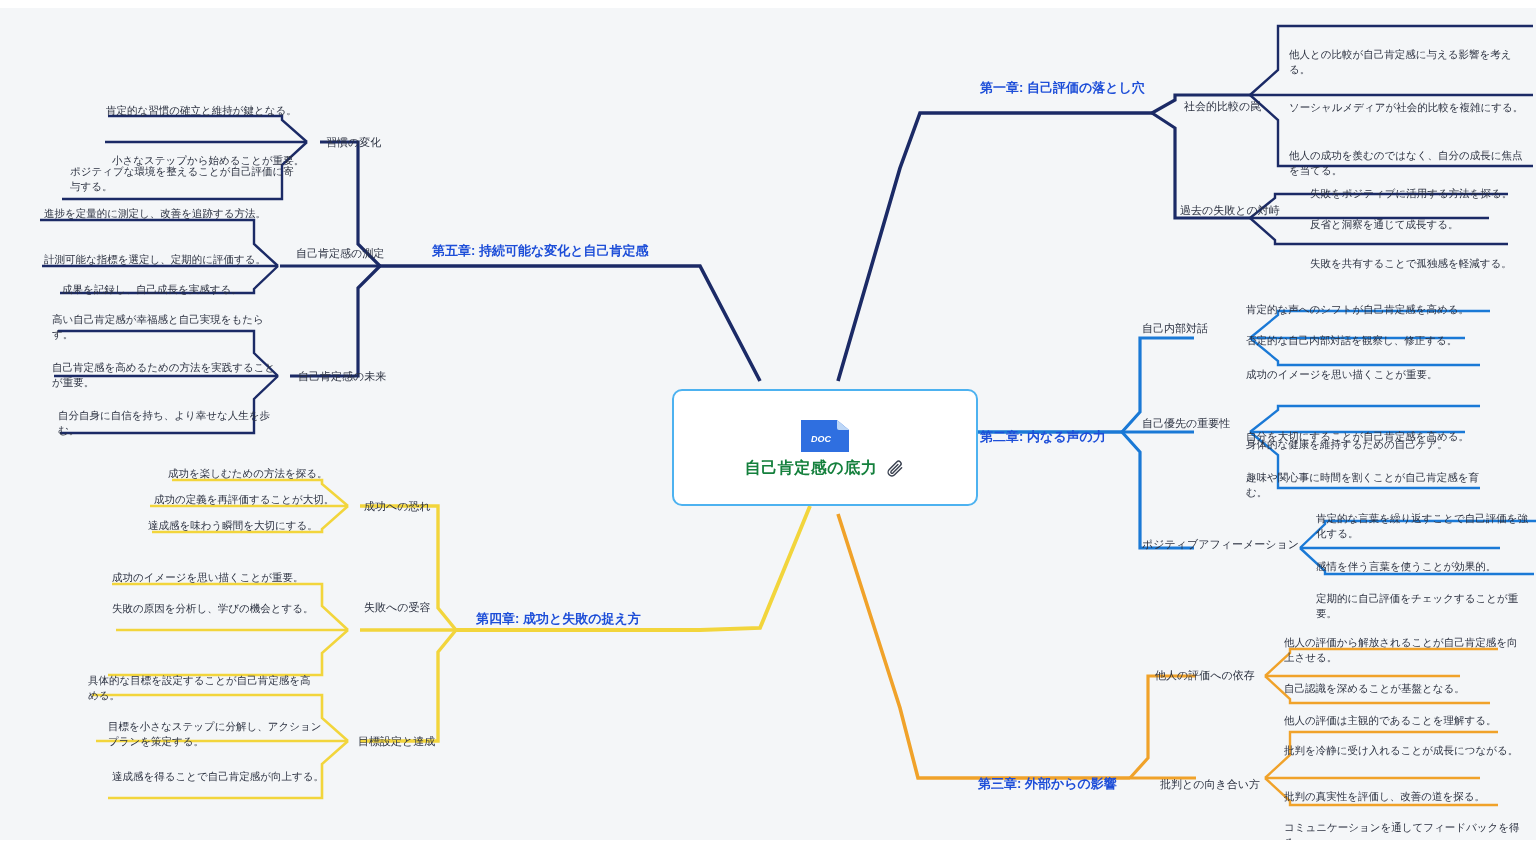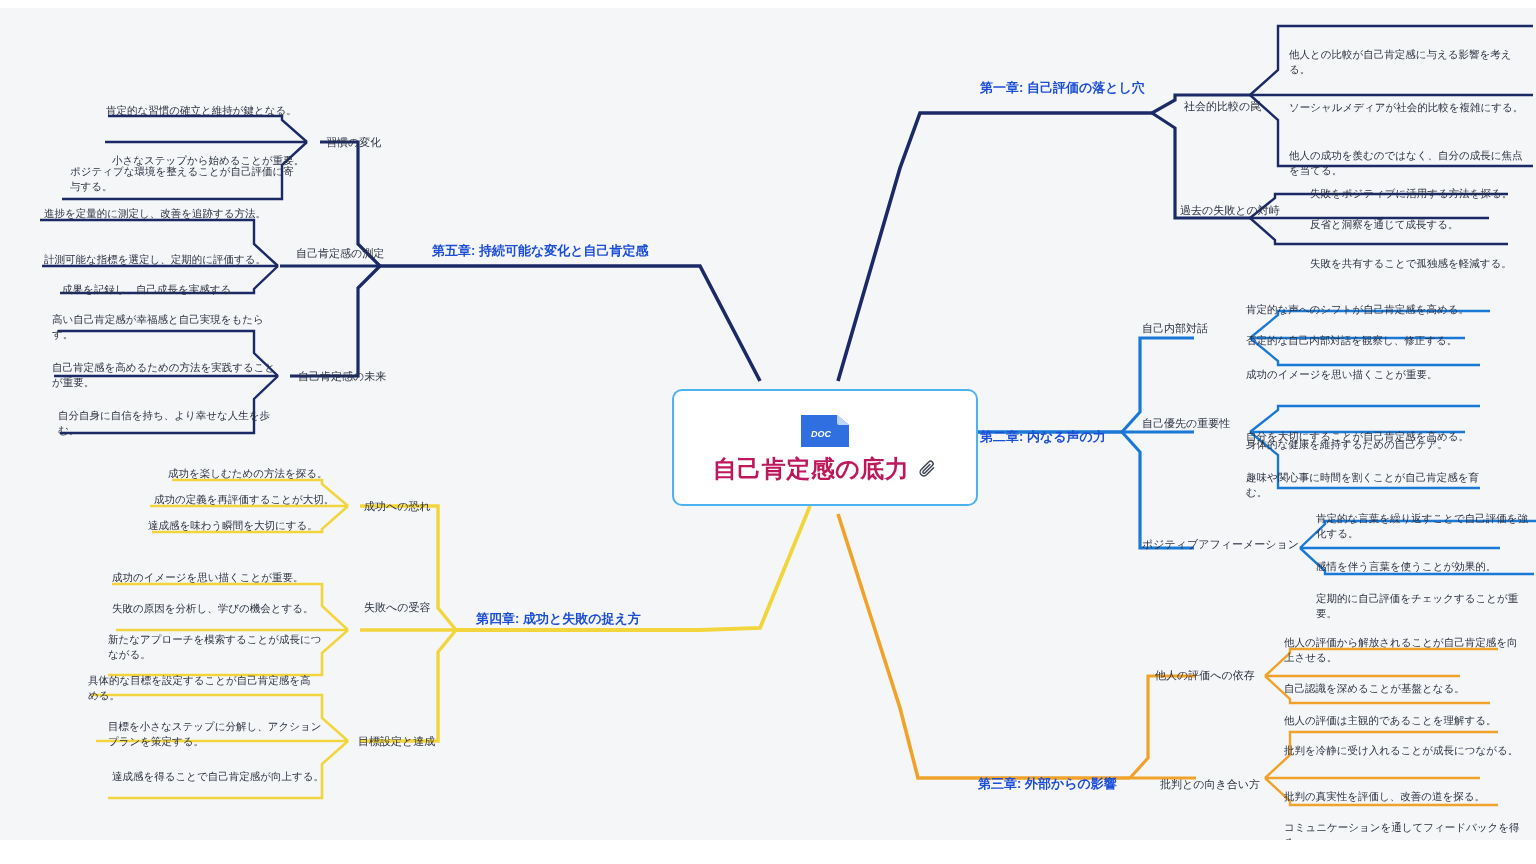--- a/index.html
+++ b/index.html
@@ -60,23 +60,23 @@
     height: 40px;
     margin-bottom: 2px;
     position: relative;
   }
   #root-title-row {
     display: flex;
     align-items: center;
     gap: 8px;
   }
   #root-title {
-    font-size: 24px;
+    font-size: 16px;
     font-weight: 700;
-    color: #be185d;
+    color: #15803d;
     letter-spacing: 0.5px;
   }
   #clip-icon { width: 20px; height: 20px; display:block; }
 
   
   .lbl {
     position: absolute;
     font-size: 11px;
     line-height: 15px;
     color: #2b3140;
@@ -275,21 +275,20 @@
     <div class="branch2" style="left:364px; top:491px;">成功への恐れ</div>
     <div class="branch2" style="left:364px; top:592px;">失敗への受容</div>
     <div class="branch2" style="left:358px; top:726px;">目標設定と達成</div>
 
     <div class="lbl leaf l" style="left:168px; top:458px; width:230px;">成功を楽しむための方法を探る。</div>
     <div class="lbl leaf l" style="left:154px; top:484px; width:230px;">成功の定義を再評価することが大切。</div>
     <div class="lbl leaf l" style="left:148px; top:510px; width:230px;">達成感を味わう瞬間を大切にする。</div>
 
     <div class="lbl leaf l" style="left:112px; top:562px; width:250px;">成功のイメージを思い描くことが重要。</div>
     <div class="lbl leaf l" style="left:112px; top:593px; width:250px;">失敗の原因を分析し、学びの機会とする。</div>
-    <div class="lbl leaf l" style="left:108px; top:624px; width:215px;">新たなアプローチを模索することが成長につながる。</div>
 
     <div class="lbl leaf l" style="left:88px; top:665px; width:230px;">具体的な目標を設定することが自己肯定感を高める。</div>
     <div class="lbl leaf l" style="left:108px; top:711px; width:215px;">目標を小さなステップに分解し、アクションプランを策定する。</div>
     <div class="lbl leaf l" style="left:112px; top:761px; width:240px;">達成感を得ることで自己肯定感が向上する。</div>
 
     <div class="branch2" style="left:326px; top:127px;">習慣の変化</div>
     <div class="branch2" style="left:296px; top:238px;">自己肯定感の測定</div>
     <div class="branch2" style="left:298px; top:361px;">自己肯定感の未来</div>
 
     <div class="lbl leaf l" style="left:106px; top:95px; width:230px;">肯定的な習慣の確立と維持が鍵となる。</div>

